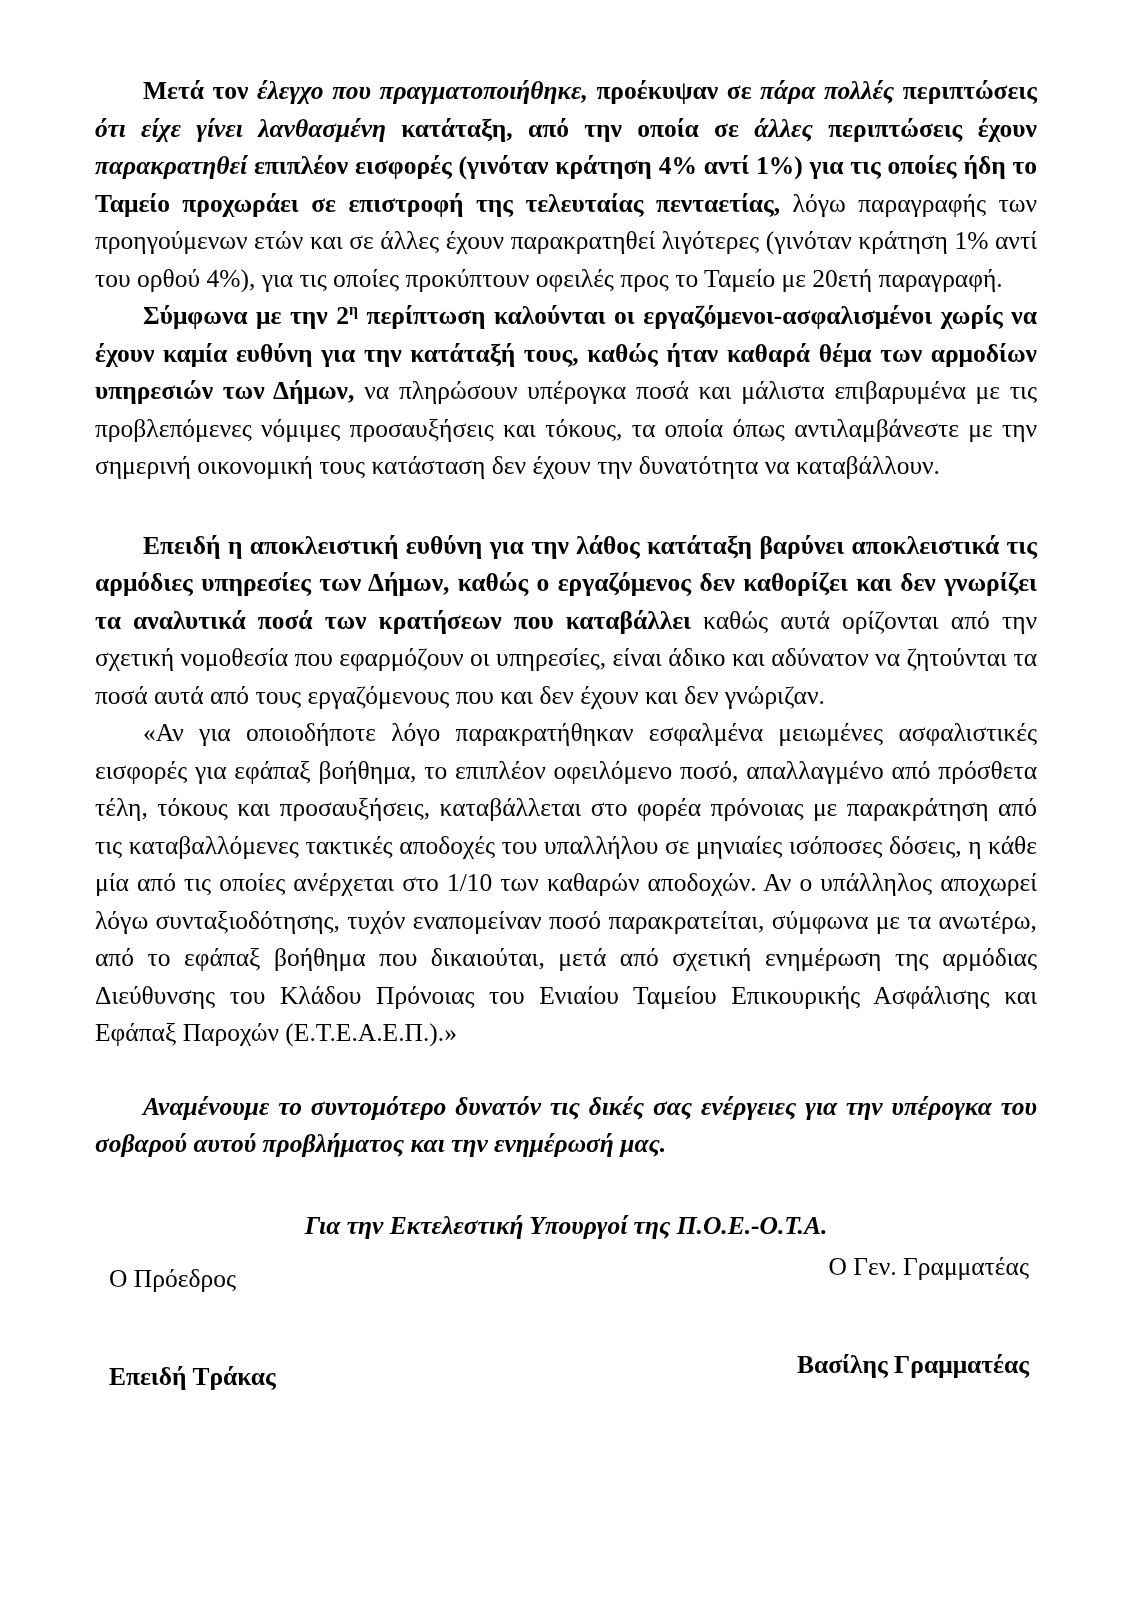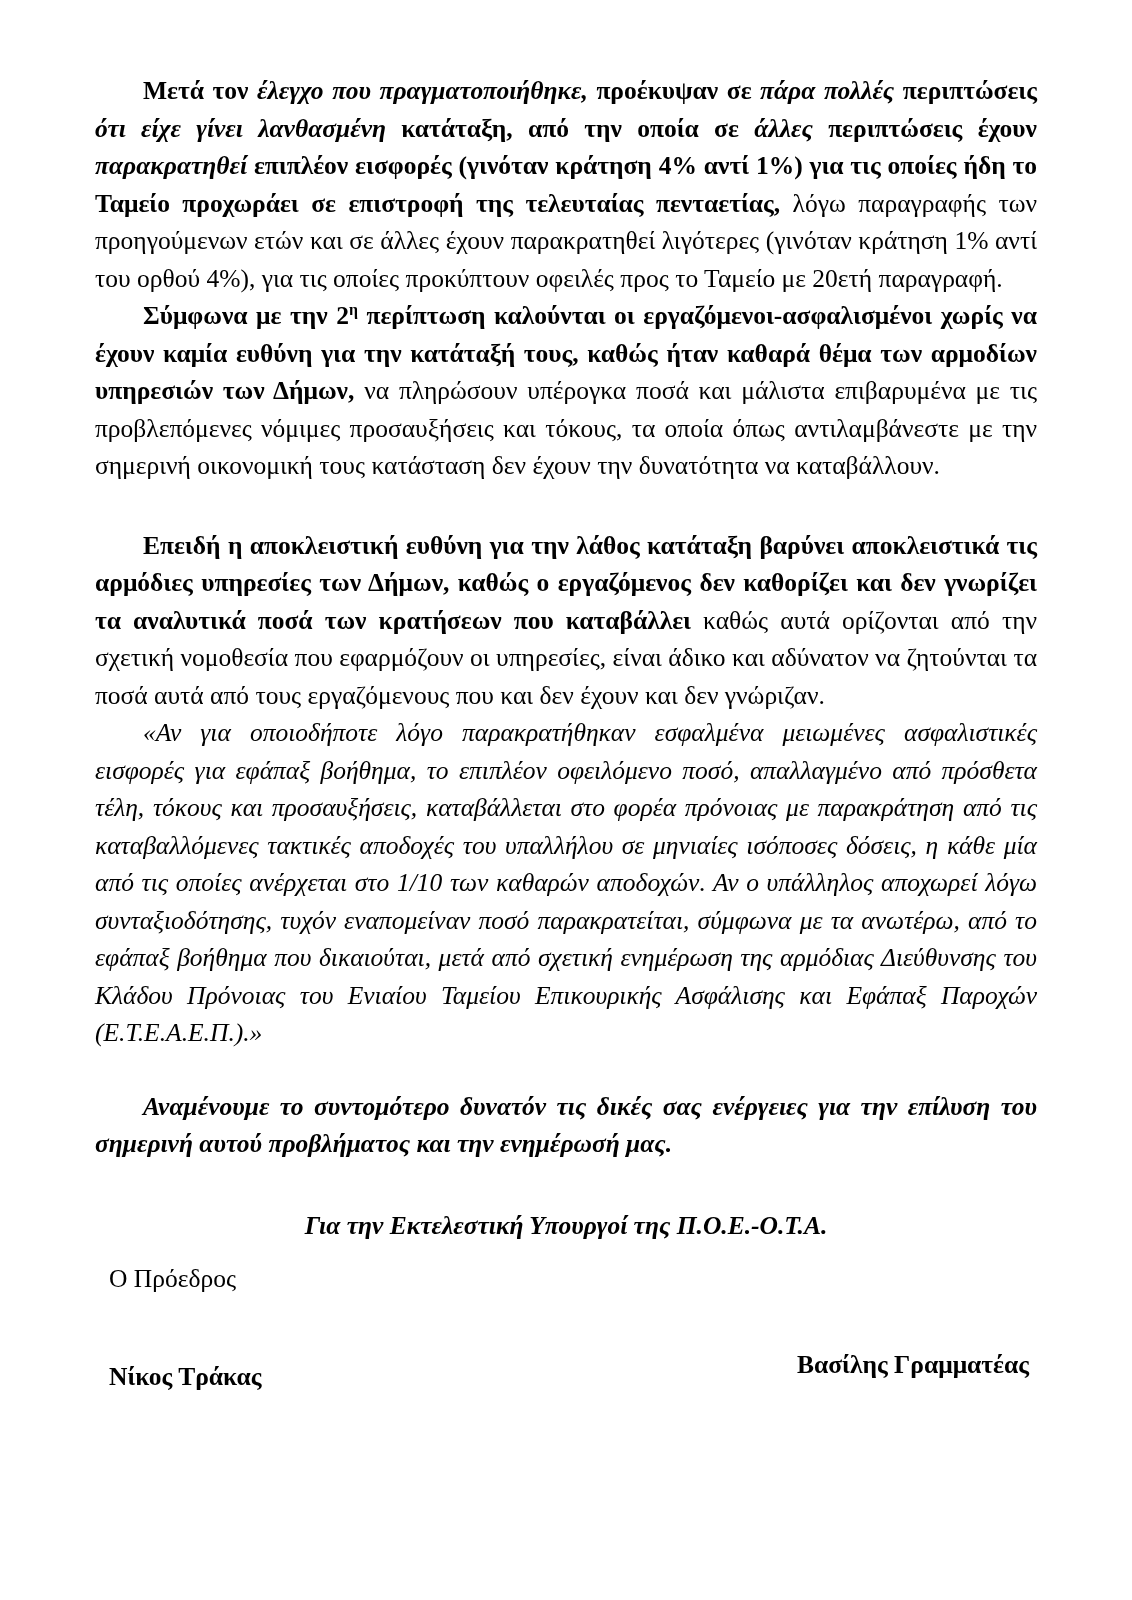--- a/index.html
+++ b/index.html
@@ -42,21 +42,20 @@
     line-height: 0;
   }
   .salutation {
     margin-top: 46px;
     font-weight: bold;
     font-style: italic;
     text-align: left;
   }
   .gap-after-salutation { height: 42px; }
   .quote-block {
-    font-style: italic;
     text-indent: 48px;
   }
   .closing {
     margin-top: 36px;
     font-weight: bold;
     font-style: italic;
     text-indent: 48px;
   }
   .committee-line {
     margin-top: 44px;
@@ -107,27 +106,28 @@
     <p class="indent"><span class="bold">Σύμφωνα με την 2</span><sup class="bold">η</sup><span class="bold"> περίπτωση καλούνται οι εργαζόμενοι-ασφαλισμένοι χωρίς να έχουν καμία ευθύνη για την κατάταξή τους, καθώς ήταν καθαρά θέμα των αρμοδίων υπηρεσιών των Δήμων,</span><span> να πληρώσουν υπέρογκα ποσά και μάλιστα επιβαρυμένα με τις προβλεπόμενες νόμιμες προσαυξήσεις και τόκους, τα οποία όπως αντιλαμβάνεστε με την σημερινή οικονομική τους κατάσταση δεν έχουν την δυνατότητα να καταβάλλουν.</span></p>
 
 
     <div class="gap-after-salutation"></div>
 
     <p class="indent"><span class="bold">Επειδή η αποκλειστική ευθύνη για την λάθος κατάταξη βαρύνει αποκλειστικά τις αρμόδιες υπηρεσίες των Δήμων, καθώς ο εργαζόμενος δεν καθορίζει και δεν γνωρίζει τα αναλυτικά ποσά των κρατήσεων που καταβάλλει</span><span> καθώς αυτά ορίζονται από την σχετική νομοθεσία που εφαρμόζουν οι υπηρεσίες, είναι άδικο και αδύνατον να ζητούνται τα ποσά αυτά από τους εργαζόμενους που και δεν έχουν και δεν γνώριζαν.</span></p>
 
 
     <p class="quote-block"><span>«Αν για οποιοδήποτε λόγο παρακρατήθηκαν εσφαλμένα μειωμένες ασφαλιστικές εισφορές για εφάπαξ βοήθημα, το επιπλέον οφειλόμενο ποσό, απαλλαγμένο από πρόσθετα τέλη, τόκους και προσαυξήσεις, καταβάλλεται στο φορέα πρόνοιας με παρακράτηση από τις καταβαλλόμενες τακτικές αποδοχές του υπαλλήλου σε μηνιαίες ισόποσες δόσεις, η κάθε μία από τις οποίες ανέρχεται στο 1/10 των καθαρών αποδοχών.  Αν ο υπάλληλος αποχωρεί λόγω συνταξιοδότησης, τυχόν εναπομείναν ποσό παρακρατείται, σύμφωνα με τα ανωτέρω, από το εφάπαξ βοήθημα που δικαιούται, μετά από σχετική ενημέρωση της αρμόδιας Διεύθυνσης του Κλάδου Πρόνοιας του Ενιαίου Ταμείου Επικουρικής Ασφάλισης και Εφάπαξ Παροχών (Ε.Τ.Ε.Α.Ε.Π.).»</span></p>
 
-    <p class="closing"><span class="bi">Αναμένουμε το συντομότερο δυνατόν τις δικές σας ενέργειες για την επίλυση του σημερινή αυτού προβλήματος και την ενημέρωσή μας.</span></p>
+    <p class="closing"><span class="bi">Αναμένουμε το συντομότερο δυνατόν τις δικές σας ενέργειες για την υπέρογκα του σοβαρού αυτού προβλήματος και την ενημέρωσή μας.</span></p>
 
     <p class="committee-line">Για την Εκτελεστική Υπουργοί της Π.Ο.Ε.-Ο.Τ.Α.</p>
 
     <div class="sign-roles">
       <span class="sig-left">Ο Πρόεδρος</span>
+      <span class="sig-right">Ο Γεν. Γραμματέας</span>
     </div>
 
     <div class="sign-names">
-      <span class="sig-left">Νίκος Τράκας</span>
+      <span class="sig-left">Επειδή Τράκας</span>
       <span class="sig-right">Βασίλης Γραμματέας</span>
     </div>
 
   </div>
 </div>
 
 </body></html>

